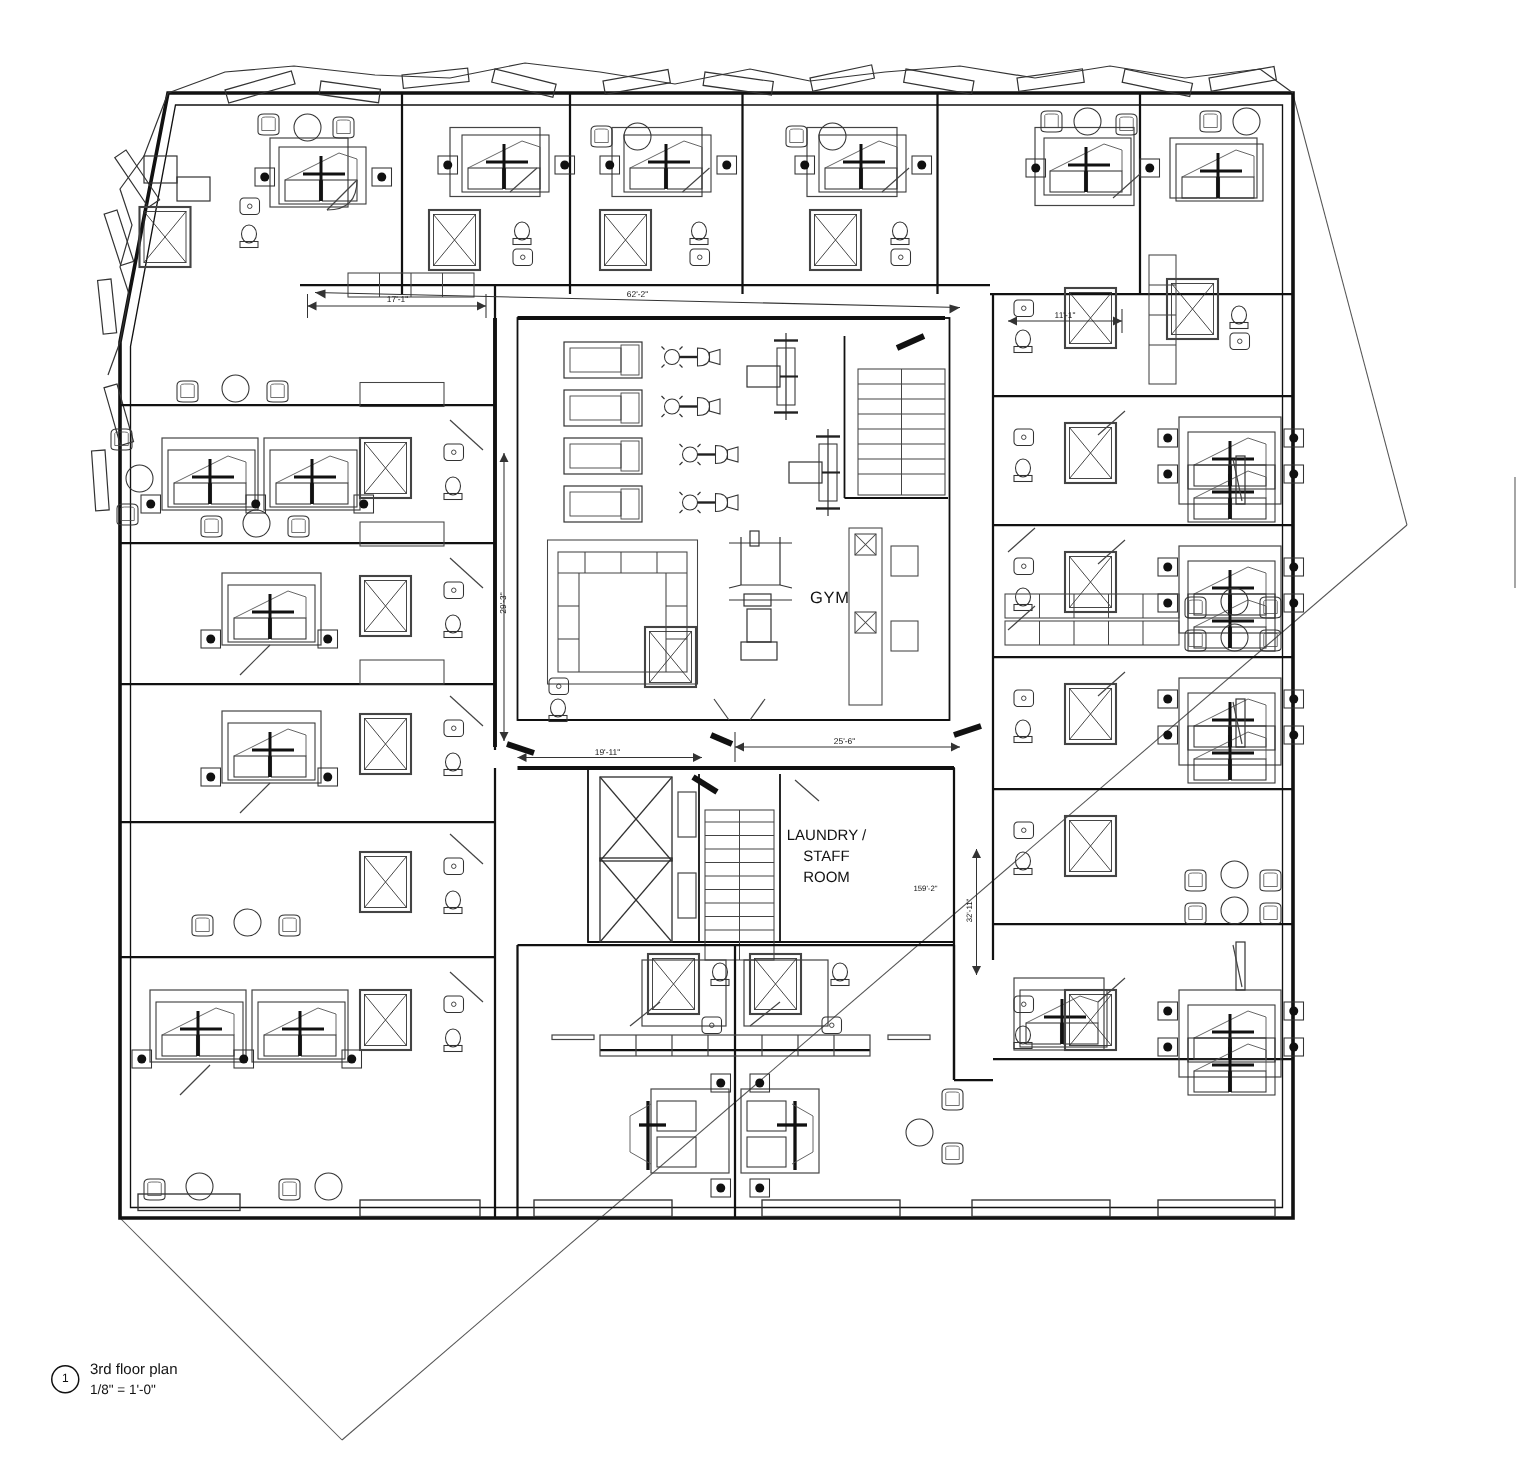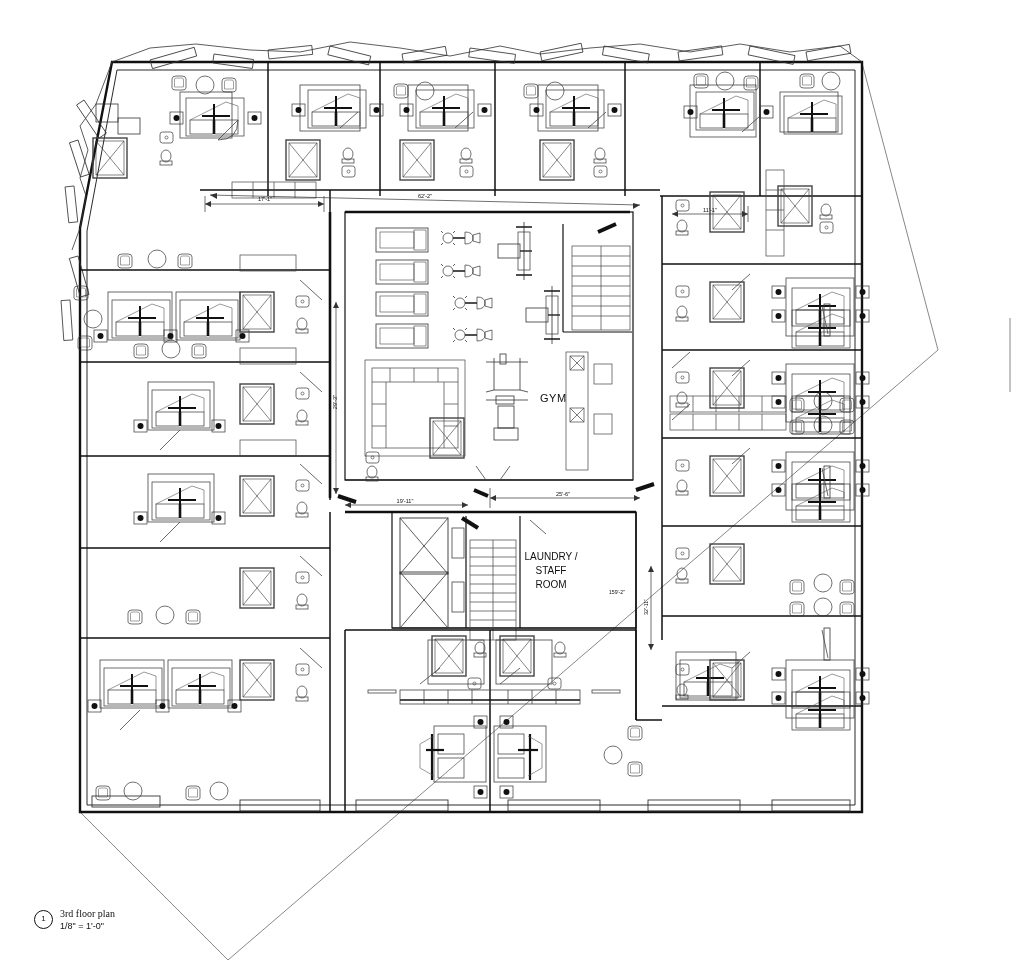--- a/index.html
+++ b/index.html
@@ -5,21 +5,21 @@
 <style>
   html,body{margin:0;padding:0;background:#ffffff;}
   body{width:1024px;height:973px;overflow:hidden;
        font-family:"Liberation Sans", sans-serif;color:#1a1a1a;}
   #sheet{position:relative;width:952px;height:973px;background:#fff;}
   svg.plan{position:absolute;left:0;top:0;width:1024px;height:973px;display:block;}
   .ttl-wrap{position:absolute;left:34px;top:908px;display:flex;align-items:center;gap:7px;}
   .ttl-bub{width:17px;height:17px;border:1px solid #111;border-radius:50%;
            font-size:8px;line-height:16px;text-align:center;color:#111;}
   .ttl-txt{line-height:1.25;}
-  .ttl-name{font-size:10px;color:#111;font-family:Liberation Serif, serif;}
+  .ttl-name{font-size:10px;color:#111;}
   .ttl-scale{font-size:9px;color:#111;}
   text{font-family:"Liberation Sans", sans-serif;fill:#111;}
 </style>
 </head>
 <body>
 
 <div id="sheet">
 
   <svg class="plan" viewBox="0 0 1024 973">
     <defs>

